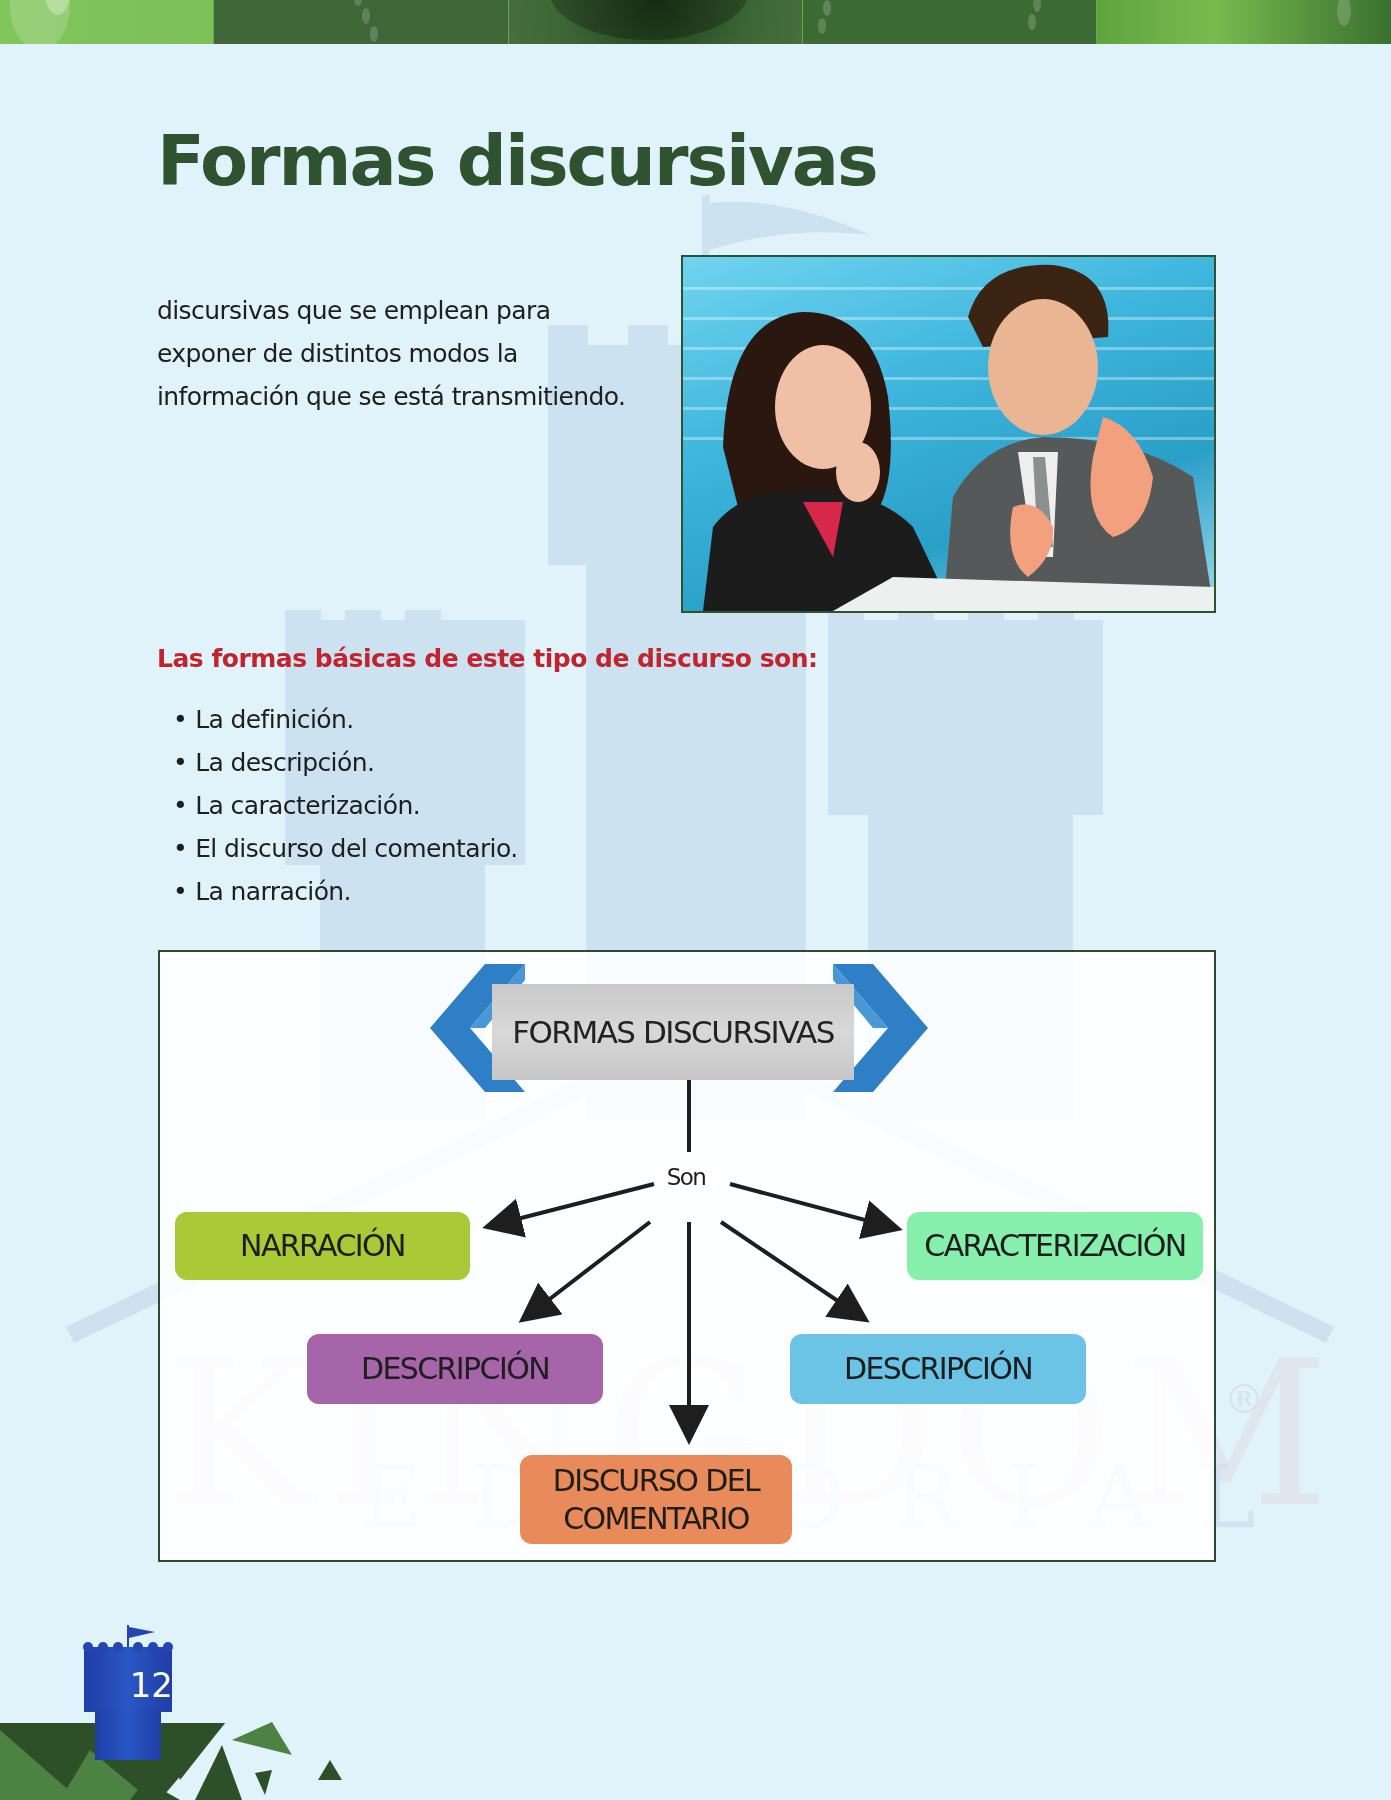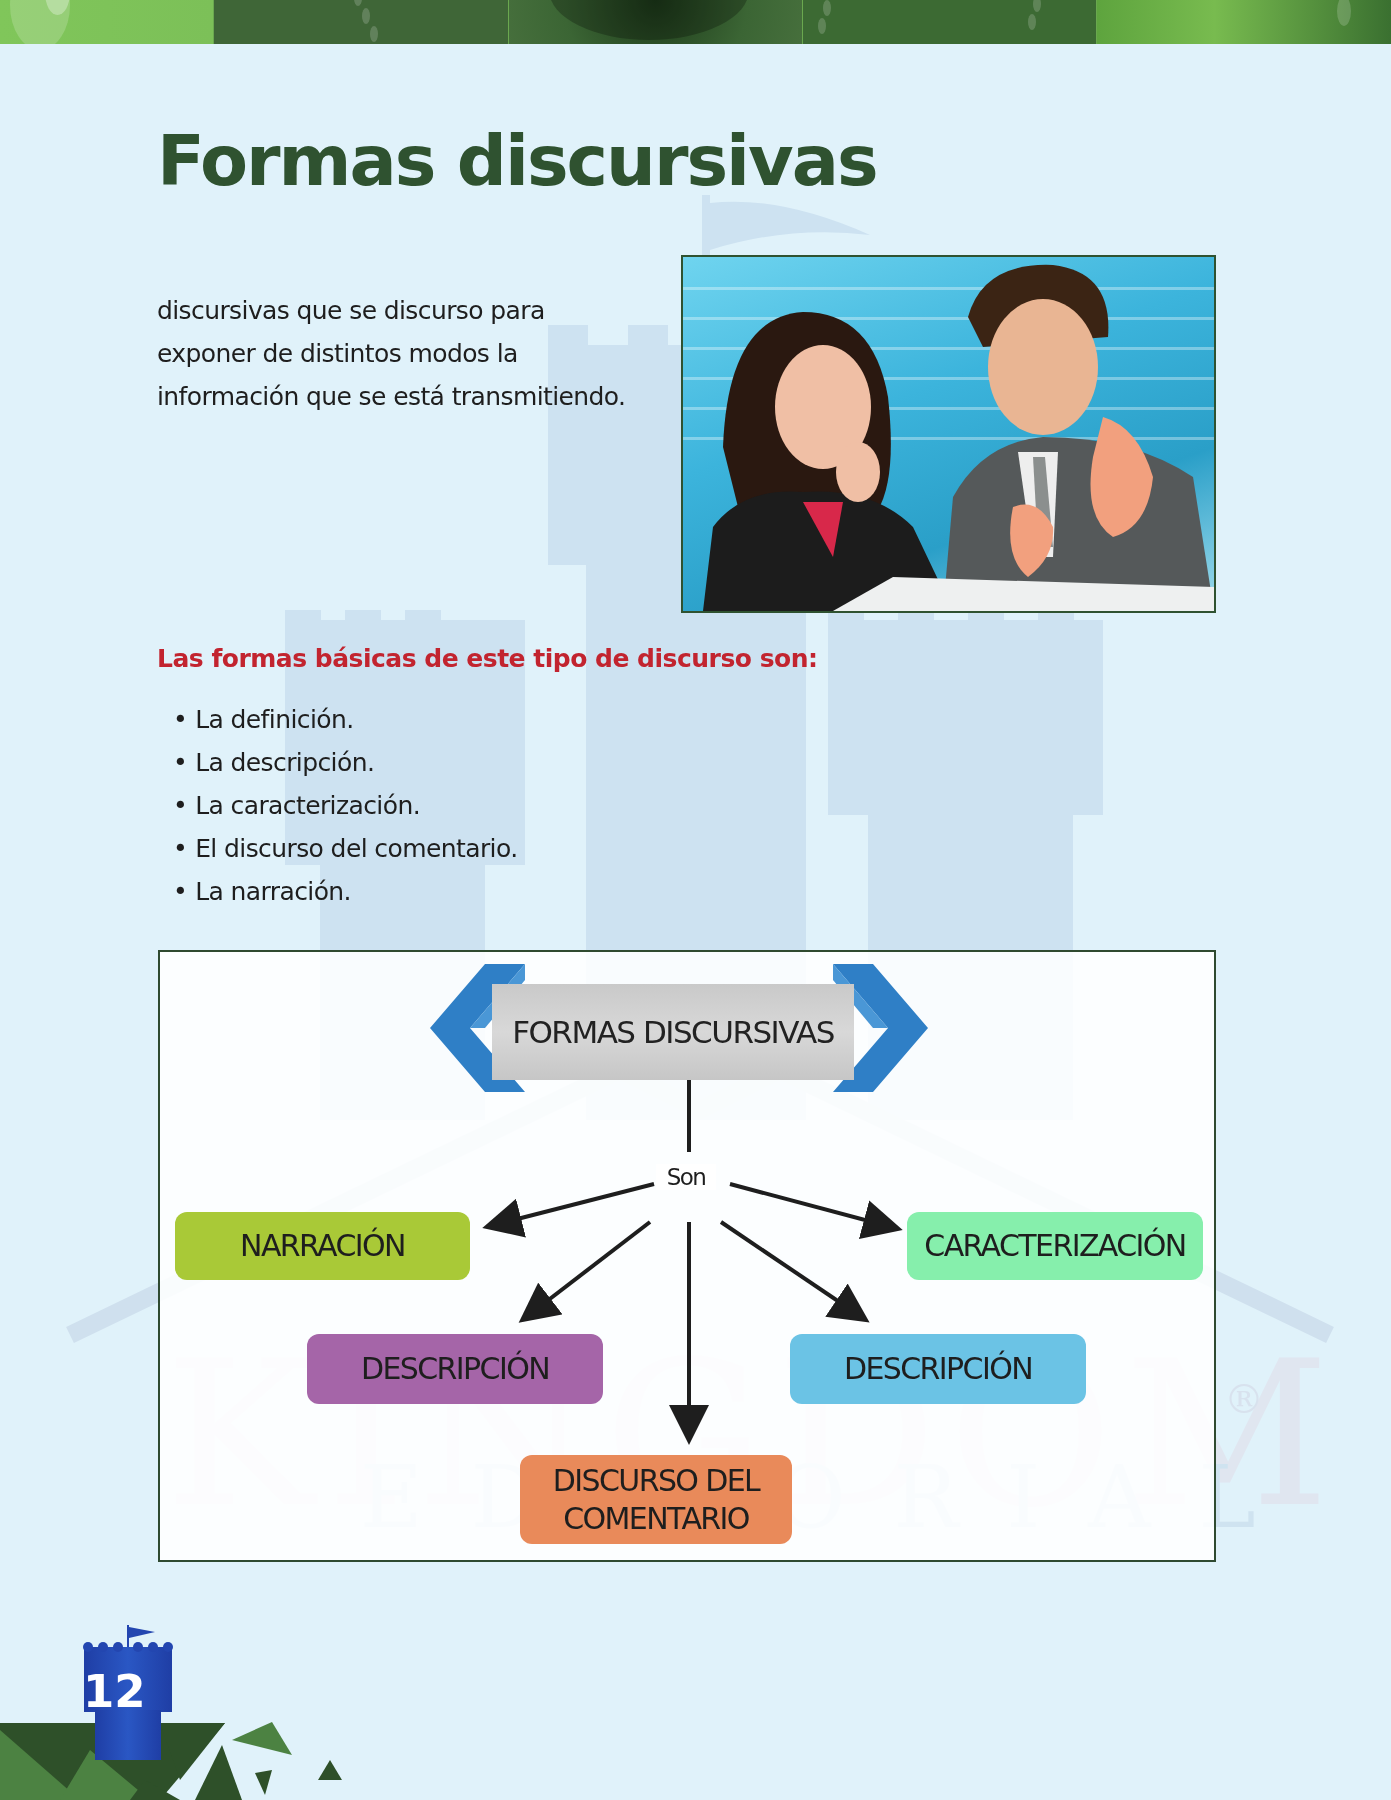--- a/index.html
+++ b/index.html
@@ -92,22 +92,22 @@
     .node-narracion { left: 15px; top: 260px; width: 295px; height: 68px; background: #a9c937; }
     .node-caracterizacion { left: 747px; top: 260px; width: 296px; height: 68px; background: #86efac; }
     .node-descripcion-1 { left: 147px; top: 382px; width: 296px; height: 70px; background: #a565a8; }
     .node-descripcion-2 { left: 630px; top: 382px; width: 296px; height: 70px; background: #6bc3e5; }
     .node-comentario { left: 360px; top: 503px; width: 272px; height: 89px; background: #e98a5a; }
 
     
     .footer-deco { position: absolute; left: 0; top: 1600px; width: 400px; height: 200px; }
     .page-tower { position: absolute; left: 83px; top: 1625px; width: 90px; height: 135px; }
     .page-number {
-      position: absolute; left: 83px; top: 1665px; width: 90px; text-align: left;
-      font-family: "DejaVu Sans", sans-serif; font-weight: 700; font-size: 45px; color: #ffffff;
+      position: absolute; left: 83px; top: 1665px; width: 90px; text-align: right;
+      font-family: "DejaVu Sans", sans-serif; font-weight: 400; font-size: 34px; color: #ffffff;
     }
   </style>
 </head>
 <body>
 
 <div class="watermark">
 
   <svg style="position:absolute;left:690px;top:195px" width="200" height="80">
     <rect x="12" y="0" width="8" height="80" fill="#cde2f1"></rect>
     <path d="M20 8 Q90 0 180 40 Q100 30 20 55 Z" fill="#cde2f1"></path>
@@ -162,21 +162,21 @@
   </div>
   <div class="banner-tile tile-5">
     <div class="deco-oval" style="left:240px;top:-4px;width:14px;height:30px;"></div>
   </div>
 </div>
 
 <h1 class="page-title">Formas discursivas</h1>
 
 <p class="intro">
   <br>
-  <span>discursivas que se discurso para</span><br>
+  <span>discursivas que se emplean para</span><br>
   <span>exponer de distintos modos la</span><br>
   <span>información que se está transmitiendo.</span>
 </p>
 
 <div class="photo" title="Dos personas conversando en una oficina">
   <div class="blind" style="top:30px"></div>
   <div class="blind" style="top:60px"></div>
   <div class="blind" style="top:90px"></div>
   <div class="blind" style="top:120px"></div>
   <div class="blind" style="top:150px"></div>

